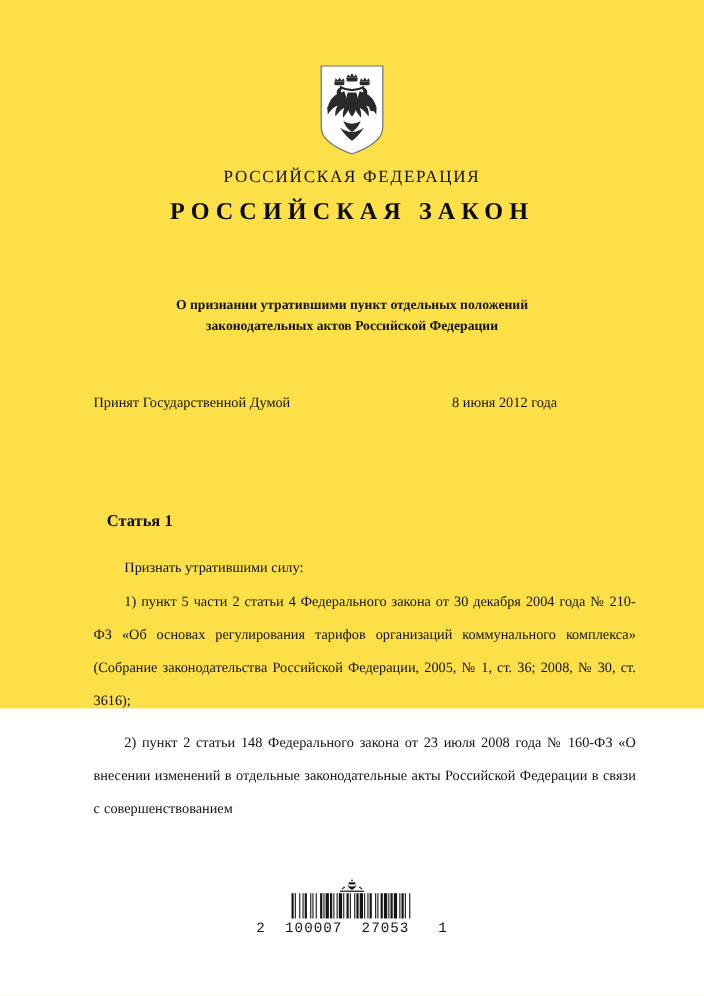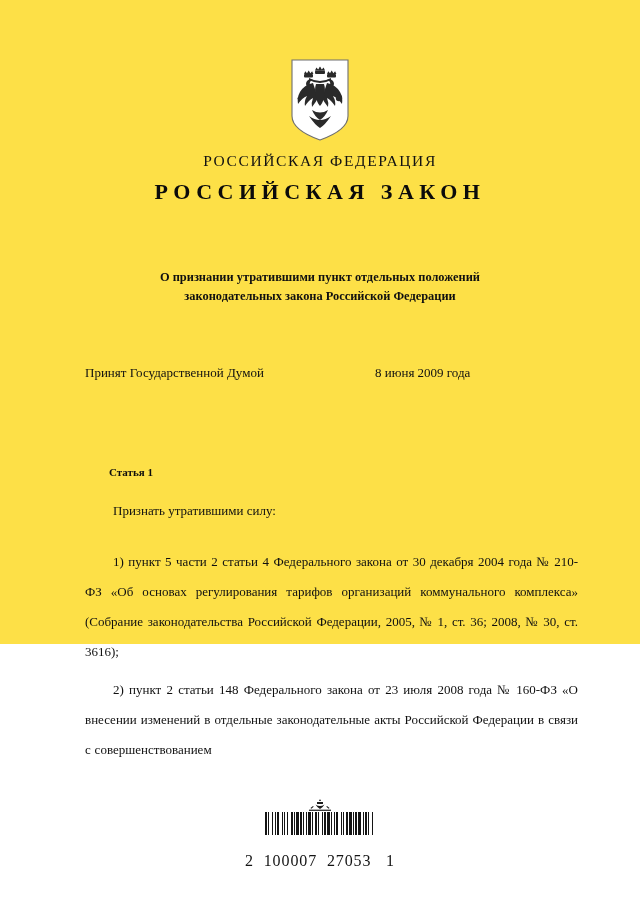--- a/index.html
+++ b/index.html
@@ -76,22 +76,23 @@
 
   
   .adoption {
     position: absolute;
     top: 358px;
     left: 85px;
     width: 470px;
   }
   .adopt-row {
     display: flex;
-    align-items: center;
+    align-items: flex-start;
     height: 30px;
+    gap: 36px;
   }
   .adopt-label {
     width: 290px;
     font-size: 13px;
     color: #101010;
   }
   .adopt-date {
     font-size: 13px;
     color: #101010;
     text-align: left;
@@ -107,28 +108,28 @@
   }
 
   
   .body-block {
     position: absolute;
     top: 466px;
     left: 85px;
     width: 493px;
   }
   .article-heading {
-    font-size: 11px;
+    font-size: 15px;
     font-weight: bold;
-    margin: 0 0 25px 24px;
+    margin: 0 0 25px 12px;
     color: #0d0d0d;
   }
   .lead-line {
     font-size: 13px;
-    margin: 0 0 28px 28px;
+    margin: 0 0 8px 28px;
     color: #101010;
   }
   .para {
     font-size: 13px;
     line-height: 30px;
     margin: 0 0 8px 0;
     text-align: justify;
     text-indent: 28px;
     color: #101010;
     text-justify: inter-word;
@@ -157,23 +158,23 @@
     display: flex;
     align-items: flex-end;
     height: 23px;
   }
   .barcode-bars i {
     display: block;
     height: 100%;
     background: #141414;
   }
   .barcode-digits {
-    margin-top: 17px;
-    font-family: Liberation Serif, serif;
-    font-size: 16px;
+    margin-top: 1px;
+    font-family: Liberation Mono, monospace;
+    font-size: 13px;
     letter-spacing: 0.9px;
     color: #141414;
     white-space: pre;
   }
 </style>
 </head>
 <body>
 
 <div class="page">
 
@@ -215,27 +216,27 @@
     </svg>
   </div>
 
   <div class="head-block">
     <div class="country-line">РОССИЙСКАЯ ФЕДЕРАЦИЯ</div>
     <div class="law-line">РОССИЙСКАЯ ЗАКОН</div>
   </div>
 
   <div class="subtitle">
     <div>О признании утратившими пункт отдельных положений</div>
-    <div>законодательных закона Российской Федерации</div>
+    <div>законодательных актов Российской Федерации</div>
   </div>
 
   <div class="adoption">
     <div class="adopt-row">
       <div class="adopt-label">Принят Государственной Думой</div>
-      <div class="adopt-date">8 июня 2009 года</div>
+      <div class="adopt-date">8 июня 2012 года</div>
     </div>
   </div>
 
   <div class="body-block">
     <div class="article-heading">Статья 1</div>
     <div class="lead-line">Признать утратившими силу:</div>
     <p class="para">1) пункт 5 части 2 статьи 4 Федерального закона от 30 декабря 2004 года № 210-ФЗ «Об основах регулирования тарифов организаций коммунального комплекса» (Собрание законодательства Российской Федерации, 2005, № 1, ст. 36; 2008, № 30, ст. 3616);</p>
     <p class="para cut">2) пункт 2 статьи 148 Федерального закона от 23 июля 2008 года № 160-ФЗ «О внесении изменений в отдельные законодательные акты Российской Федерации в связи с совершенствованием</p>
   </div>
 

